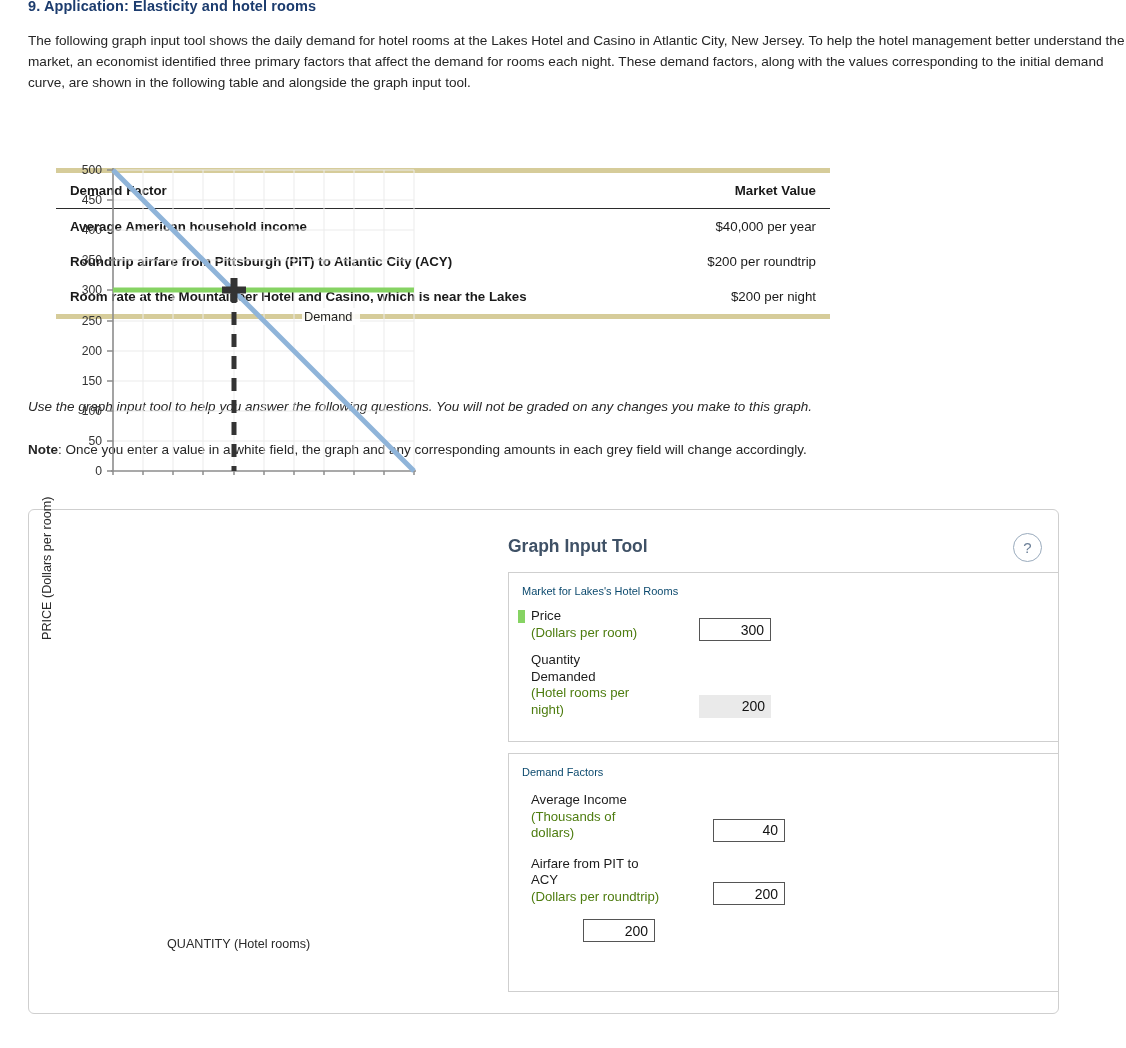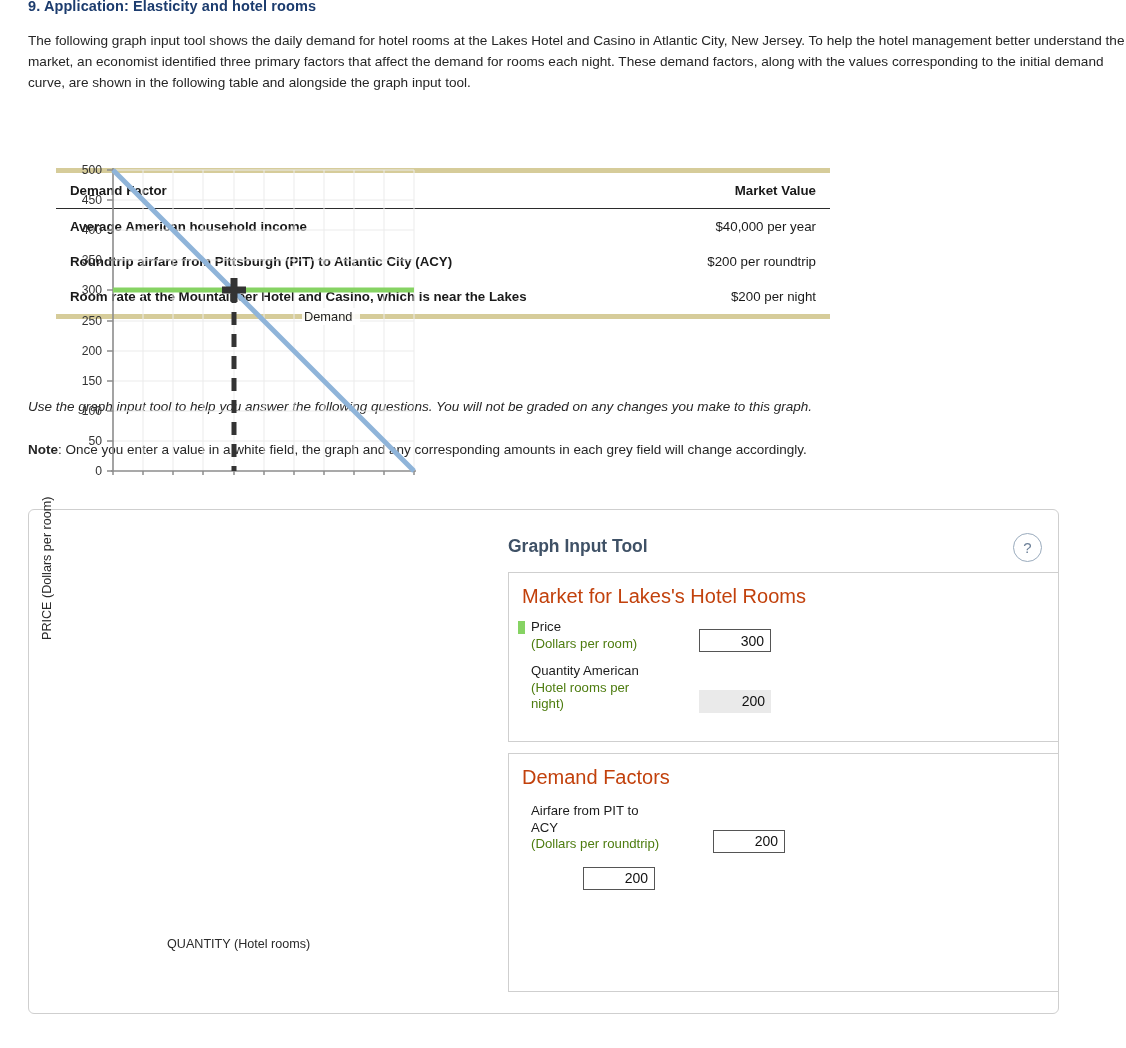--- a/index.html
+++ b/index.html
@@ -89,21 +89,21 @@
 
   .panel{
     position:absolute;left:494px;
     width:551px;box-sizing:border-box;
     border:1px solid #cfcfcf;background:#fff;
   }
   #panel-market{top:572px;height:170px;}
   #panel-factors{top:753px;height:239px;}
 
   .panel-head{
-    font-size:20px;color:#c2410c;
+    font-size:11px;color:#0c4a6e;
     padding:12px 0 0 13px;
   }
 
   .field-row{
     position:relative;margin:0 0 0 22px;padding-top:11px;
     display:flex;align-items:flex-end;
   }
   .field-label{
     width:115px;font-size:13.2px;color:#1c1c1c;line-height:16.5px;
     position:relative;
@@ -289,30 +289,37 @@
       <div class="field-label">
         <span class="swatch" style="background: rgb(134, 211, 99);"></span>
         <span>Price</span>
         <span class="sub">(Dollars per room)</span>
       </div>
       <input class="field-input" type="text" value="300" style="">
     </div>
 
     <div class="field-row">
       <div class="field-label">
-        <span>Quantity American</span>
+        <span>Quantity Demanded</span>
         <span class="sub">(Hotel rooms per night)</span>
       </div>
       <div class="field-output">200</div>
     </div>
   </div>
 
   <div class="panel" id="panel-factors">
     <div class="panel-head">Demand Factors</div>
 
+    <div class="field-row">
+      <div class="field-label">
+        <span>Average Income</span>
+        <span class="sub">(Thousands of dollars)</span>
+      </div>
+      <input class="field-input" type="text" value="40" style="">
+    </div>
 
     <div class="field-row">
       <div class="field-label">
         <span>Airfare from PIT to ACY</span>
         <span class="sub">(Dollars per roundtrip)</span>
       </div>
       <input class="field-input" type="text" value="200" style="">
     </div>
 
     <div class="field-row">

